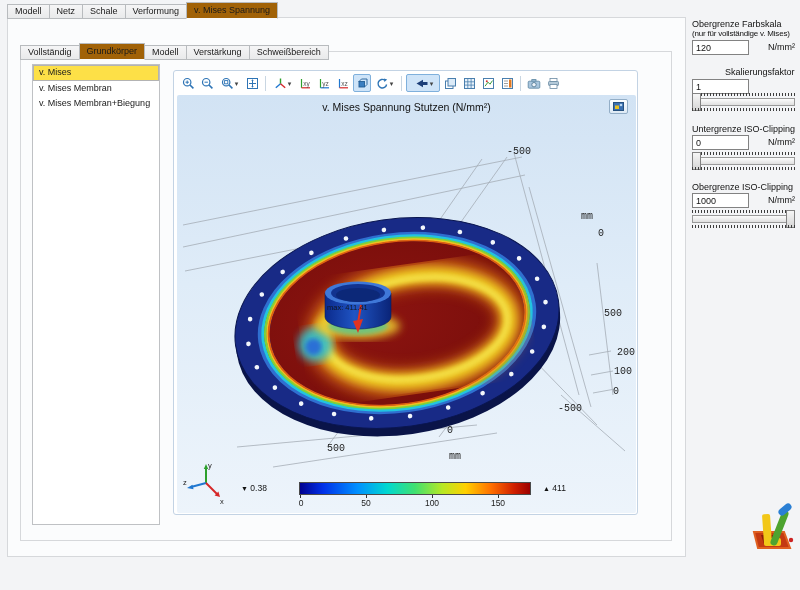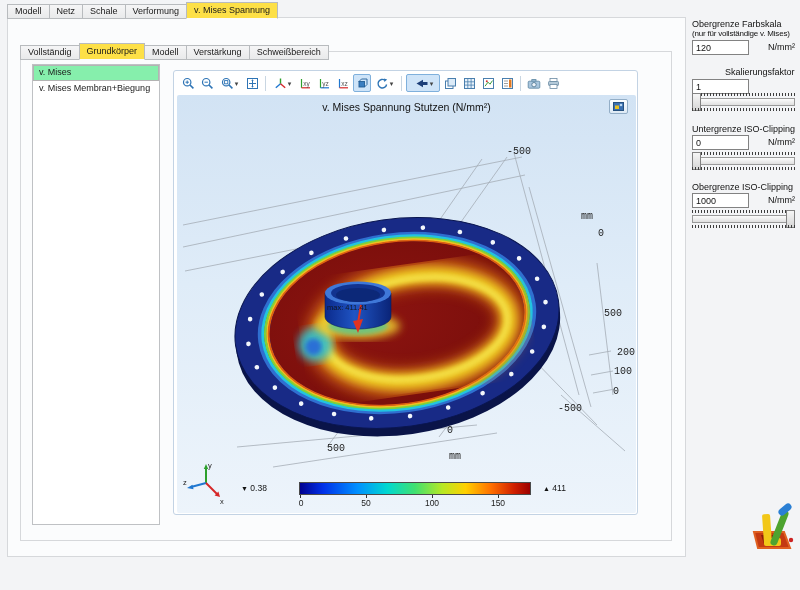--- a/index.html
+++ b/index.html
@@ -10,34 +10,34 @@
     -webkit-font-smoothing:antialiased;
   }
   
   .tabrow { position:absolute; display:flex; align-items:flex-end; z-index:4;justify-content:center; }
   .tab {
     height:15px; line-height:13px; padding:0 7px; font-size:9px;
     background:linear-gradient(#f5f5f6,#e9eaeb);
     border:1px solid #b8bbbe; margin-right:-1px; white-space:nowrap; cursor:default;
   }
   .tab.active {
-    height:17px; line-height:15px; background:#fde047;
+    height:17px; line-height:15px; background:#a16207;
     border-bottom:1px solid #fbfcfd; z-index:5; position:relative;
   }
   
   .panel { position:absolute; background:#fbfcfd; border:1px solid #d6d8db; }
   #outer-panel { left:7px; top:17px; width:679px; height:540px; }
   #sub-panel   { left:20px; top:51px; width:652px; height:490px; }
   
   #listbox {
     position:absolute; left:32px; top:64px; width:128px; height:461px;
     background:#ffffff; border:1px solid #bfc1c4; z-index:3;
   }
   .list-item { font-size:9px; line-height:13.5px; padding:0 5px; white-space:nowrap; border:1px solid transparent; }
-  .list-item.selected { background:#86efac; border-color:#b3b3b3; }
+  .list-item.selected { background:#fde047; border-color:#b3b3b3; }
   
   #plot-card {
     position:absolute; left:173px; top:70px; width:465px; height:445px;
     background:#ffffff; border:1px solid #c3d3e4; border-radius:3px; z-index:3;
   }
   #plot-toolbar { position:absolute; left:3px; top:2px; height:20px; display:flex; align-items:center; gap:1px; padding-left:2px; }
   .tbtn {
     width:18px; height:18px; display:flex; align-items:center; justify-content:center;
     border:1px solid transparent; border-radius:2px; cursor:default;
   }
@@ -105,20 +105,21 @@
   <div class="tab active">Grundkörper</div>
   <div class="tab">Modell</div>
   <div class="tab">Verstärkung</div>
   <div class="tab">Schweißbereich</div>
 </div>
 
 <div class="panel" id="sub-panel"></div>
 
 <div id="listbox">
   <div class="list-item selected">v. Mises</div>
+  <div class="list-item">v. Mises Membran</div>
   <div class="list-item">v. Mises Membran+Biegung</div>
 </div>
 
 <div id="plot-card">
 
   <div id="plot-toolbar">
     <div class="tbtn">
       <svg width="13" height="13" viewBox="0 0 13 13">
           <circle cx="5.2" cy="5.2" r="3.7" fill="none" stroke="#2e74b5" stroke-width="1.2"></circle>
           <line x1="8" y1="8" x2="11.4" y2="11.4" stroke="#2e74b5" stroke-width="1.6"></line>

